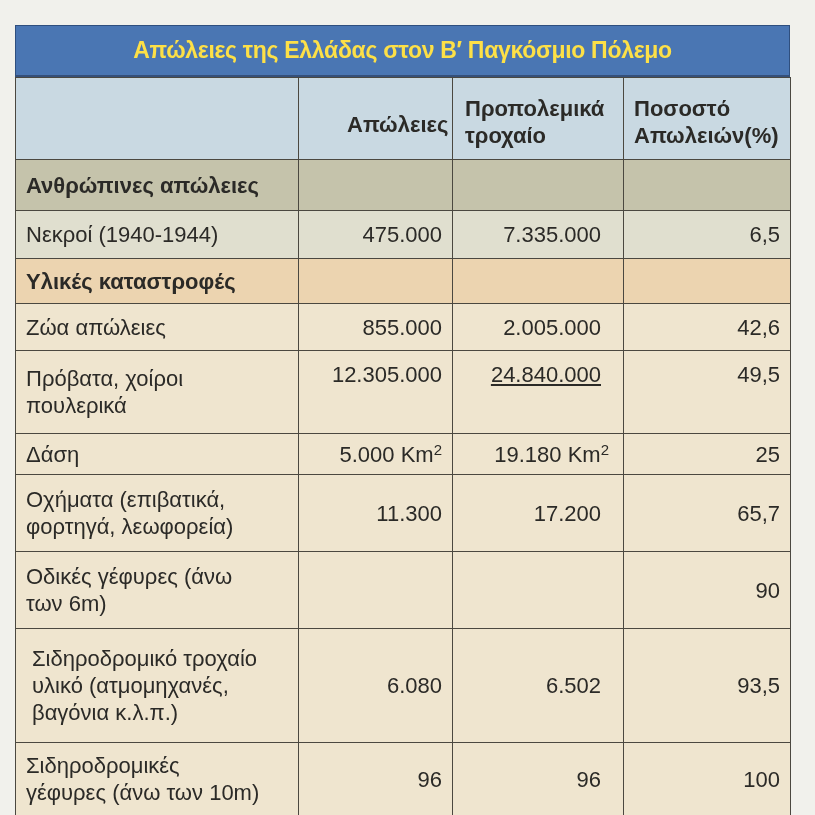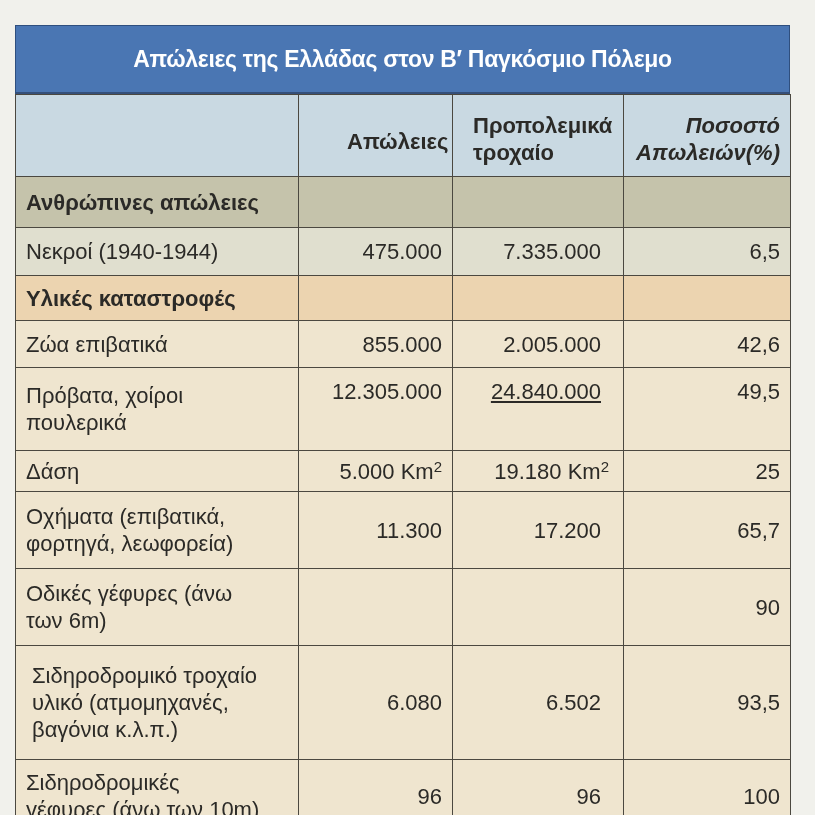--- a/index.html
+++ b/index.html
@@ -14,29 +14,29 @@
     font-family: "Liberation Sans", sans-serif;
     position: relative;
   }
   .table-wrap {
     position: absolute;
     left: 15px;
     top: 25px;
     width: 775px;
   }
   .title-bar {
-    height: 69px;
+    height: 52px;
     background: #4a76b3;
     border: 1px solid #2f4f7e;
     border-bottom: 2px solid #35507a;
     box-sizing: border-box;
     display: flex;
     align-items: center;
     justify-content: center;
-    color: #ffffff;
+    color: #fde047;
     font-weight: bold;
     font-size: 23px;
     letter-spacing: -0.3px;
   }
   table {
     border-collapse: collapse;
     width: 775px;
     table-layout: fixed;
   }
   td, th {
@@ -52,22 +52,22 @@
   col.c2 { width: 154px; }
   col.c3 { width: 171px; }
   col.c4 { width: 167px; }
   tr.header-row td {
     background: #c9d9e2;
     font-weight: bold;
     height: 82px;
     padding-top: 6px;
   }
   tr.header-row td.c-loss { text-align: center; padding-top: 12px; padding-left: 48px; }
-  tr.header-row td.c-pre { text-align: left; padding-left: 20px; }
-  tr.header-row td.c-pct { text-align: right; padding-left: 10px; font-style: italic; }
+  tr.header-row td.c-pre { text-align: left; padding-left: 12px; }
+  tr.header-row td.c-pct { text-align: left; padding-left: 10px; }
   tr.section-human td {
     background: #c5c3ab;
     font-weight: bold;
     height: 51px;
   }
   tr.human td {
     background: #e0dfcf;
     height: 48px;
   }
   tr.section-material td {
@@ -128,21 +128,21 @@
       </tr>
 
       <tr class="section-material">
         <td>Υλικές καταστροφές</td>
         <td></td>
           <td></td>
           <td></td>
       </tr>
 
       <tr class="material h47">
-        <td>Ζώα επιβατικά</td>
+        <td>Ζώα απώλειες</td>
         <td class="num">855.000</td>
         <td class="num pre">2.005.000</td>
         <td class="pct">42,6</td>
       </tr>
 
       <tr class="material h83">
         <td><span>Πρόβατα, χοίροι</span><br><span>πουλερικά</span></td>
         <td class="num" style="padding-top:0;vertical-align:top;padding-top:10px;">12.305.000</td>
         <td class="num pre" style="vertical-align:top;padding-top:10px;text-decoration:underline;">24.840.000</td>
         <td class="pct" style="vertical-align:top;padding-top:10px;">49,5</td>

